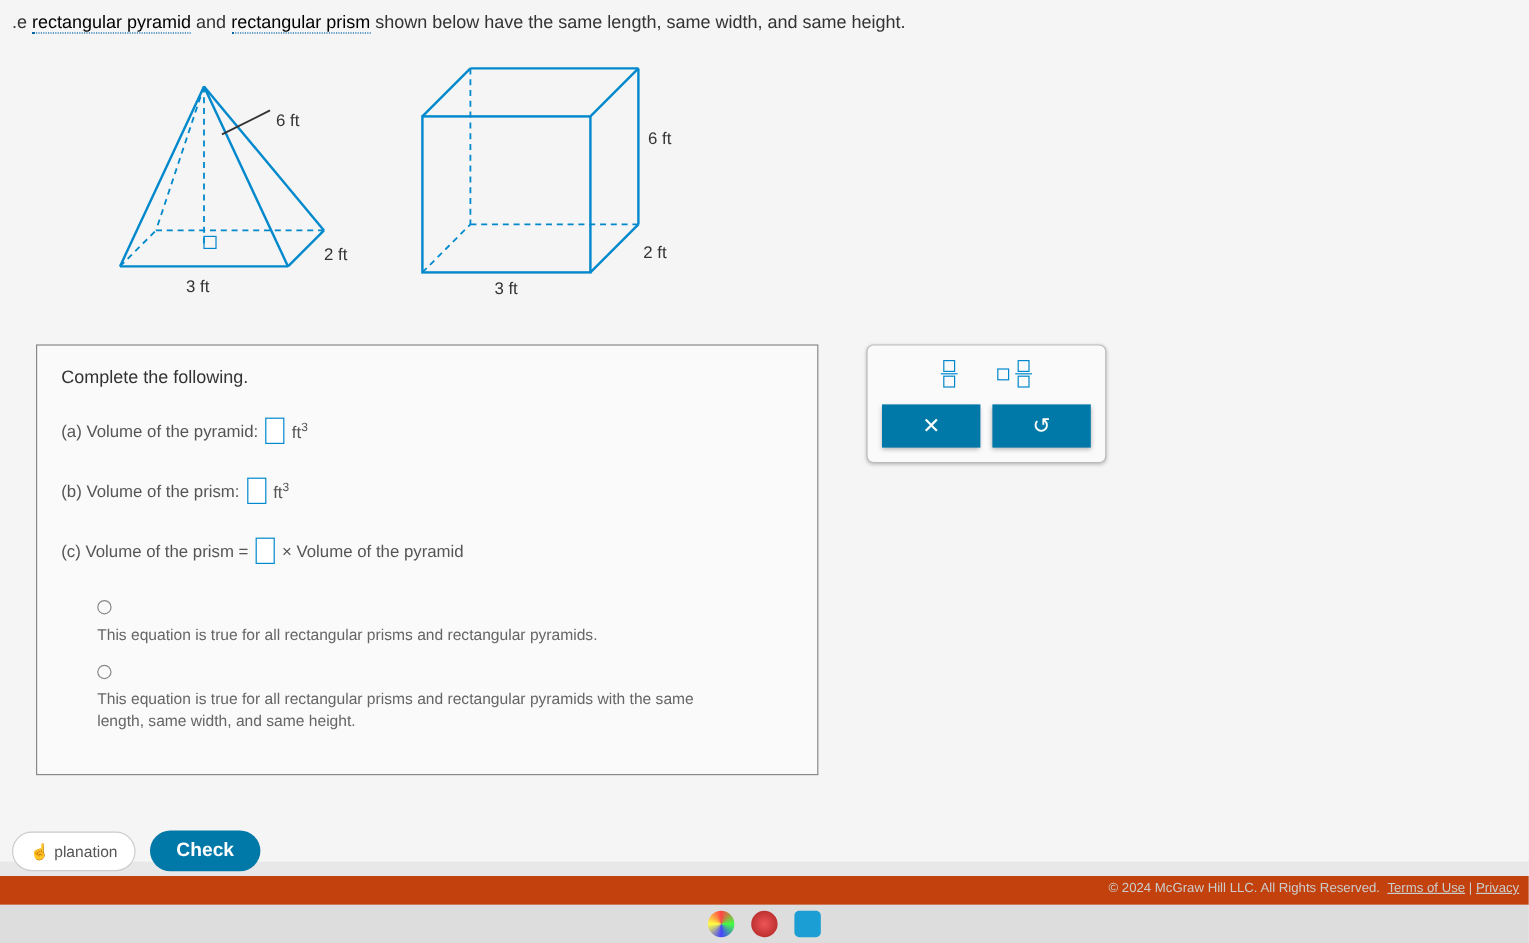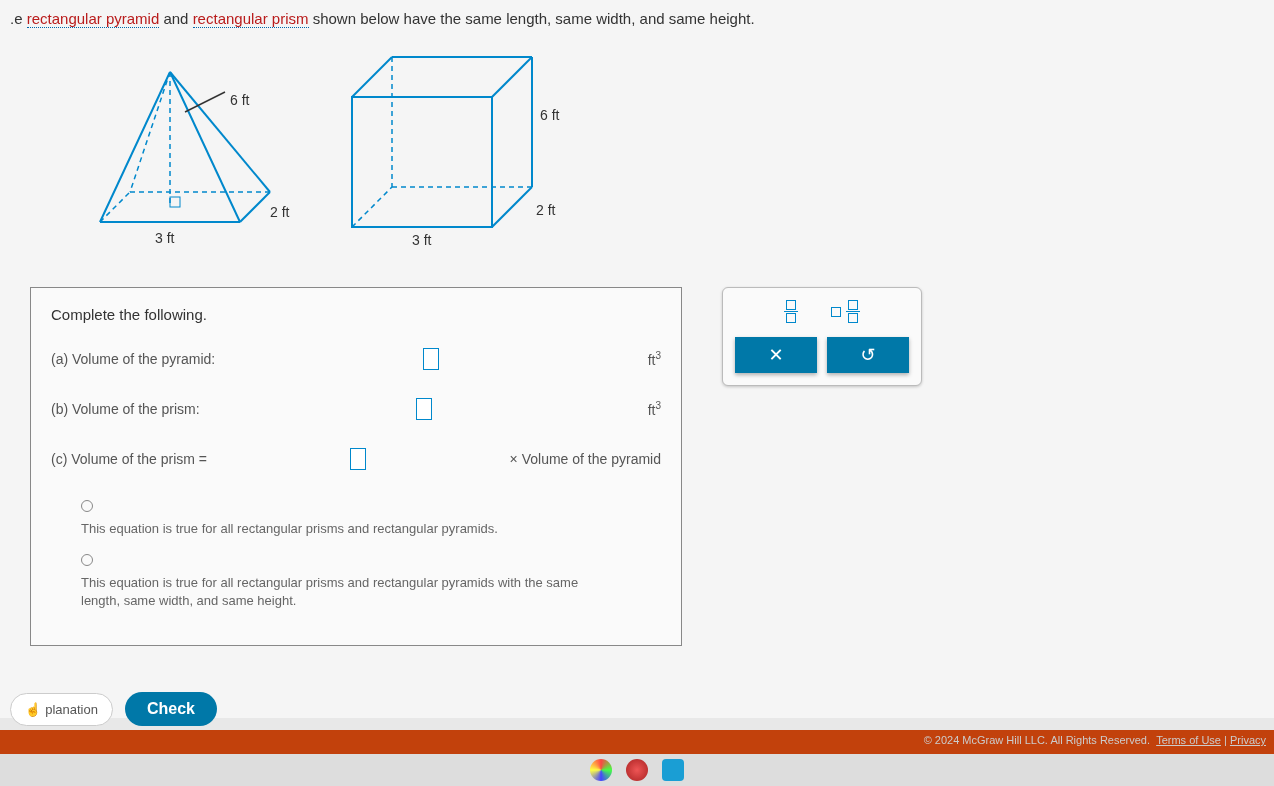--- a/index.html
+++ b/index.html
@@ -15,41 +15,41 @@
   background: #f5f5f5;
   padding: 10px 20px 0 10px;
   height: 718px;
 }
 .problem-text {
   font-size: 15px;
   color: #333;
   margin-bottom: 20px;
 }
 .link-text {
-  color: #b91c1c;
+  color: #000000;
   border-bottom: 1px dotted #0066aa;
 }
 .figures-row {
   display: flex;
   gap: 32px;
   margin: 20px 0 30px 60px;
   align-items: center;
 }
 .figure-box { position: relative; }
 .dim-label { font-size: 14px; color: #333; position: absolute; }
 .work-row { display: flex; gap: 40px; align-items: flex-start; }
 .complete-box {
   border: 1px solid #888;
   background: #fafafa;
   width: 652px;
   padding: 18px 20px 20px 20px;
   margin-left: 20px;
 }
 .complete-title { font-size: 15px; color: #333; margin-bottom: 25px; }
-.answer-line { font-size: 14px; color: #555; margin-bottom: 28px; display: flex; align-items: center; gap: 6px; justify-content: space-between; }
+.answer-line { font-size: 14px; color: #555; margin-bottom: 28px; display: flex; align-items: center; gap: 6px; }
 .input-box {
   display: inline-block;
   width: 16px; height: 22px;
   border: 1px solid #0088cc;
   background: #fff;
   vertical-align: middle;
 }
 .ft3 { font-size: 14px; }
 .ft3 sup { font-size: 10px; }
 .radio-line { font-size: 13px; color: #666; margin: 10px 0 14px 30px; max-width: 500px; line-height: 1.4; display: flex; gap: 8px; flex-direction: column; }

